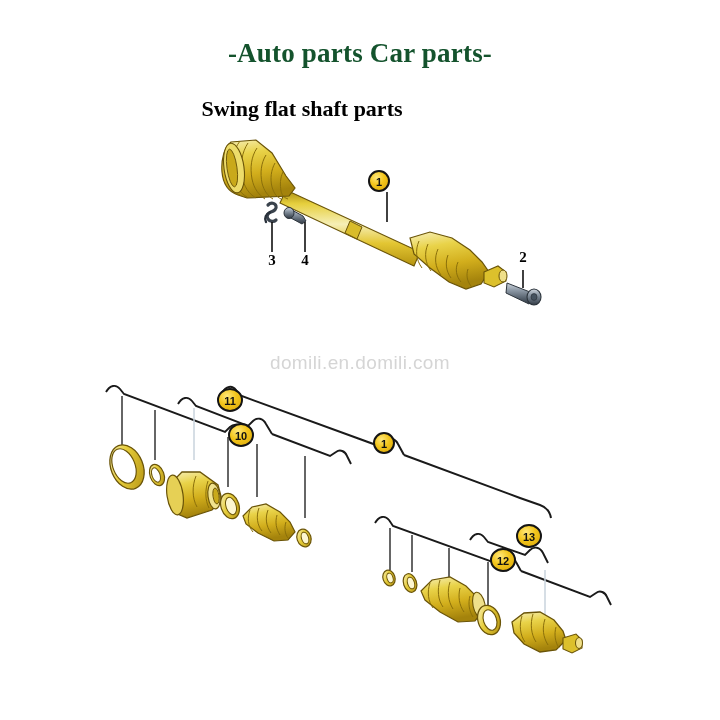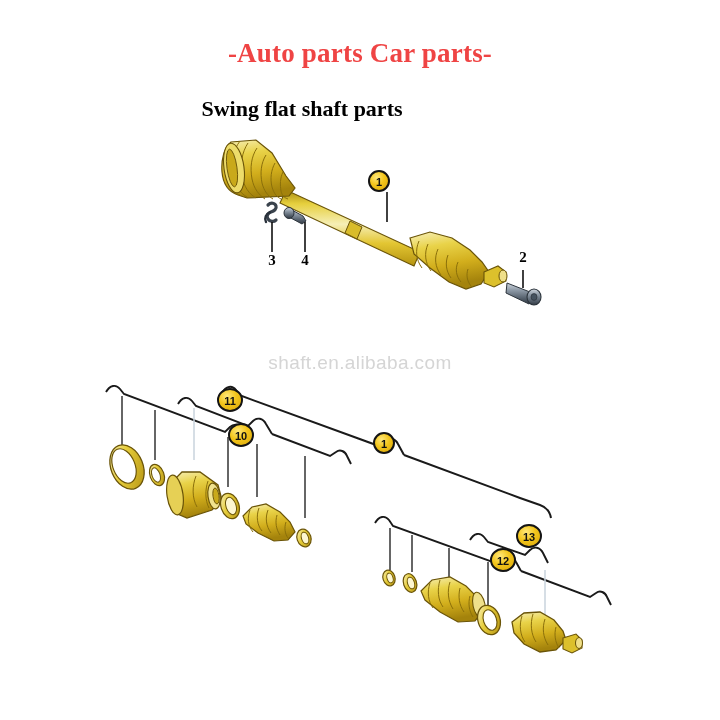--- a/index.html
+++ b/index.html
@@ -21,21 +21,21 @@
   .title-main {
     position: absolute;
     top: 38px;
     left: 0;
     width: 720px;
     text-align: center;
     font-family: "Liberation Serif", "DejaVu Serif", serif;
     font-weight: bold;
     font-size: 27px;
     letter-spacing: 0.2px;
-    color: #ef4444;
+    color: #14532d;
   }
   .title-sub {
     position: absolute;
     top: 96px;
     left: 0;
     width: 604px;
     text-align: center;
     font-family: "Liberation Serif", "DejaVu Serif", serif;
     font-weight: bold;
     font-size: 22px;
@@ -75,21 +75,21 @@
     font-size: 15px;
   }
 </style>
 </head>
 <body>
 
 <div id="page">
 
   <div class="title-main">-Auto parts Car parts-</div>
   <div class="title-sub">Swing flat shaft parts</div>
-  <div class="watermark">shaft.en.alibaba.com</div>
+  <div class="watermark">domili.en.domili.com</div>
 
   <svg class="diagram" viewBox="0 0 720 720">
     <defs>
       <linearGradient id="gShaft" x1="0" y1="0" x2="0" y2="1">
         <stop offset="0%" stop-color="#a98d12"></stop>
         <stop offset="18%" stop-color="#e6cf3d"></stop>
         <stop offset="45%" stop-color="#f6efb6"></stop>
         <stop offset="70%" stop-color="#e3c633"></stop>
         <stop offset="100%" stop-color="#b5930f"></stop>
       </linearGradient>

